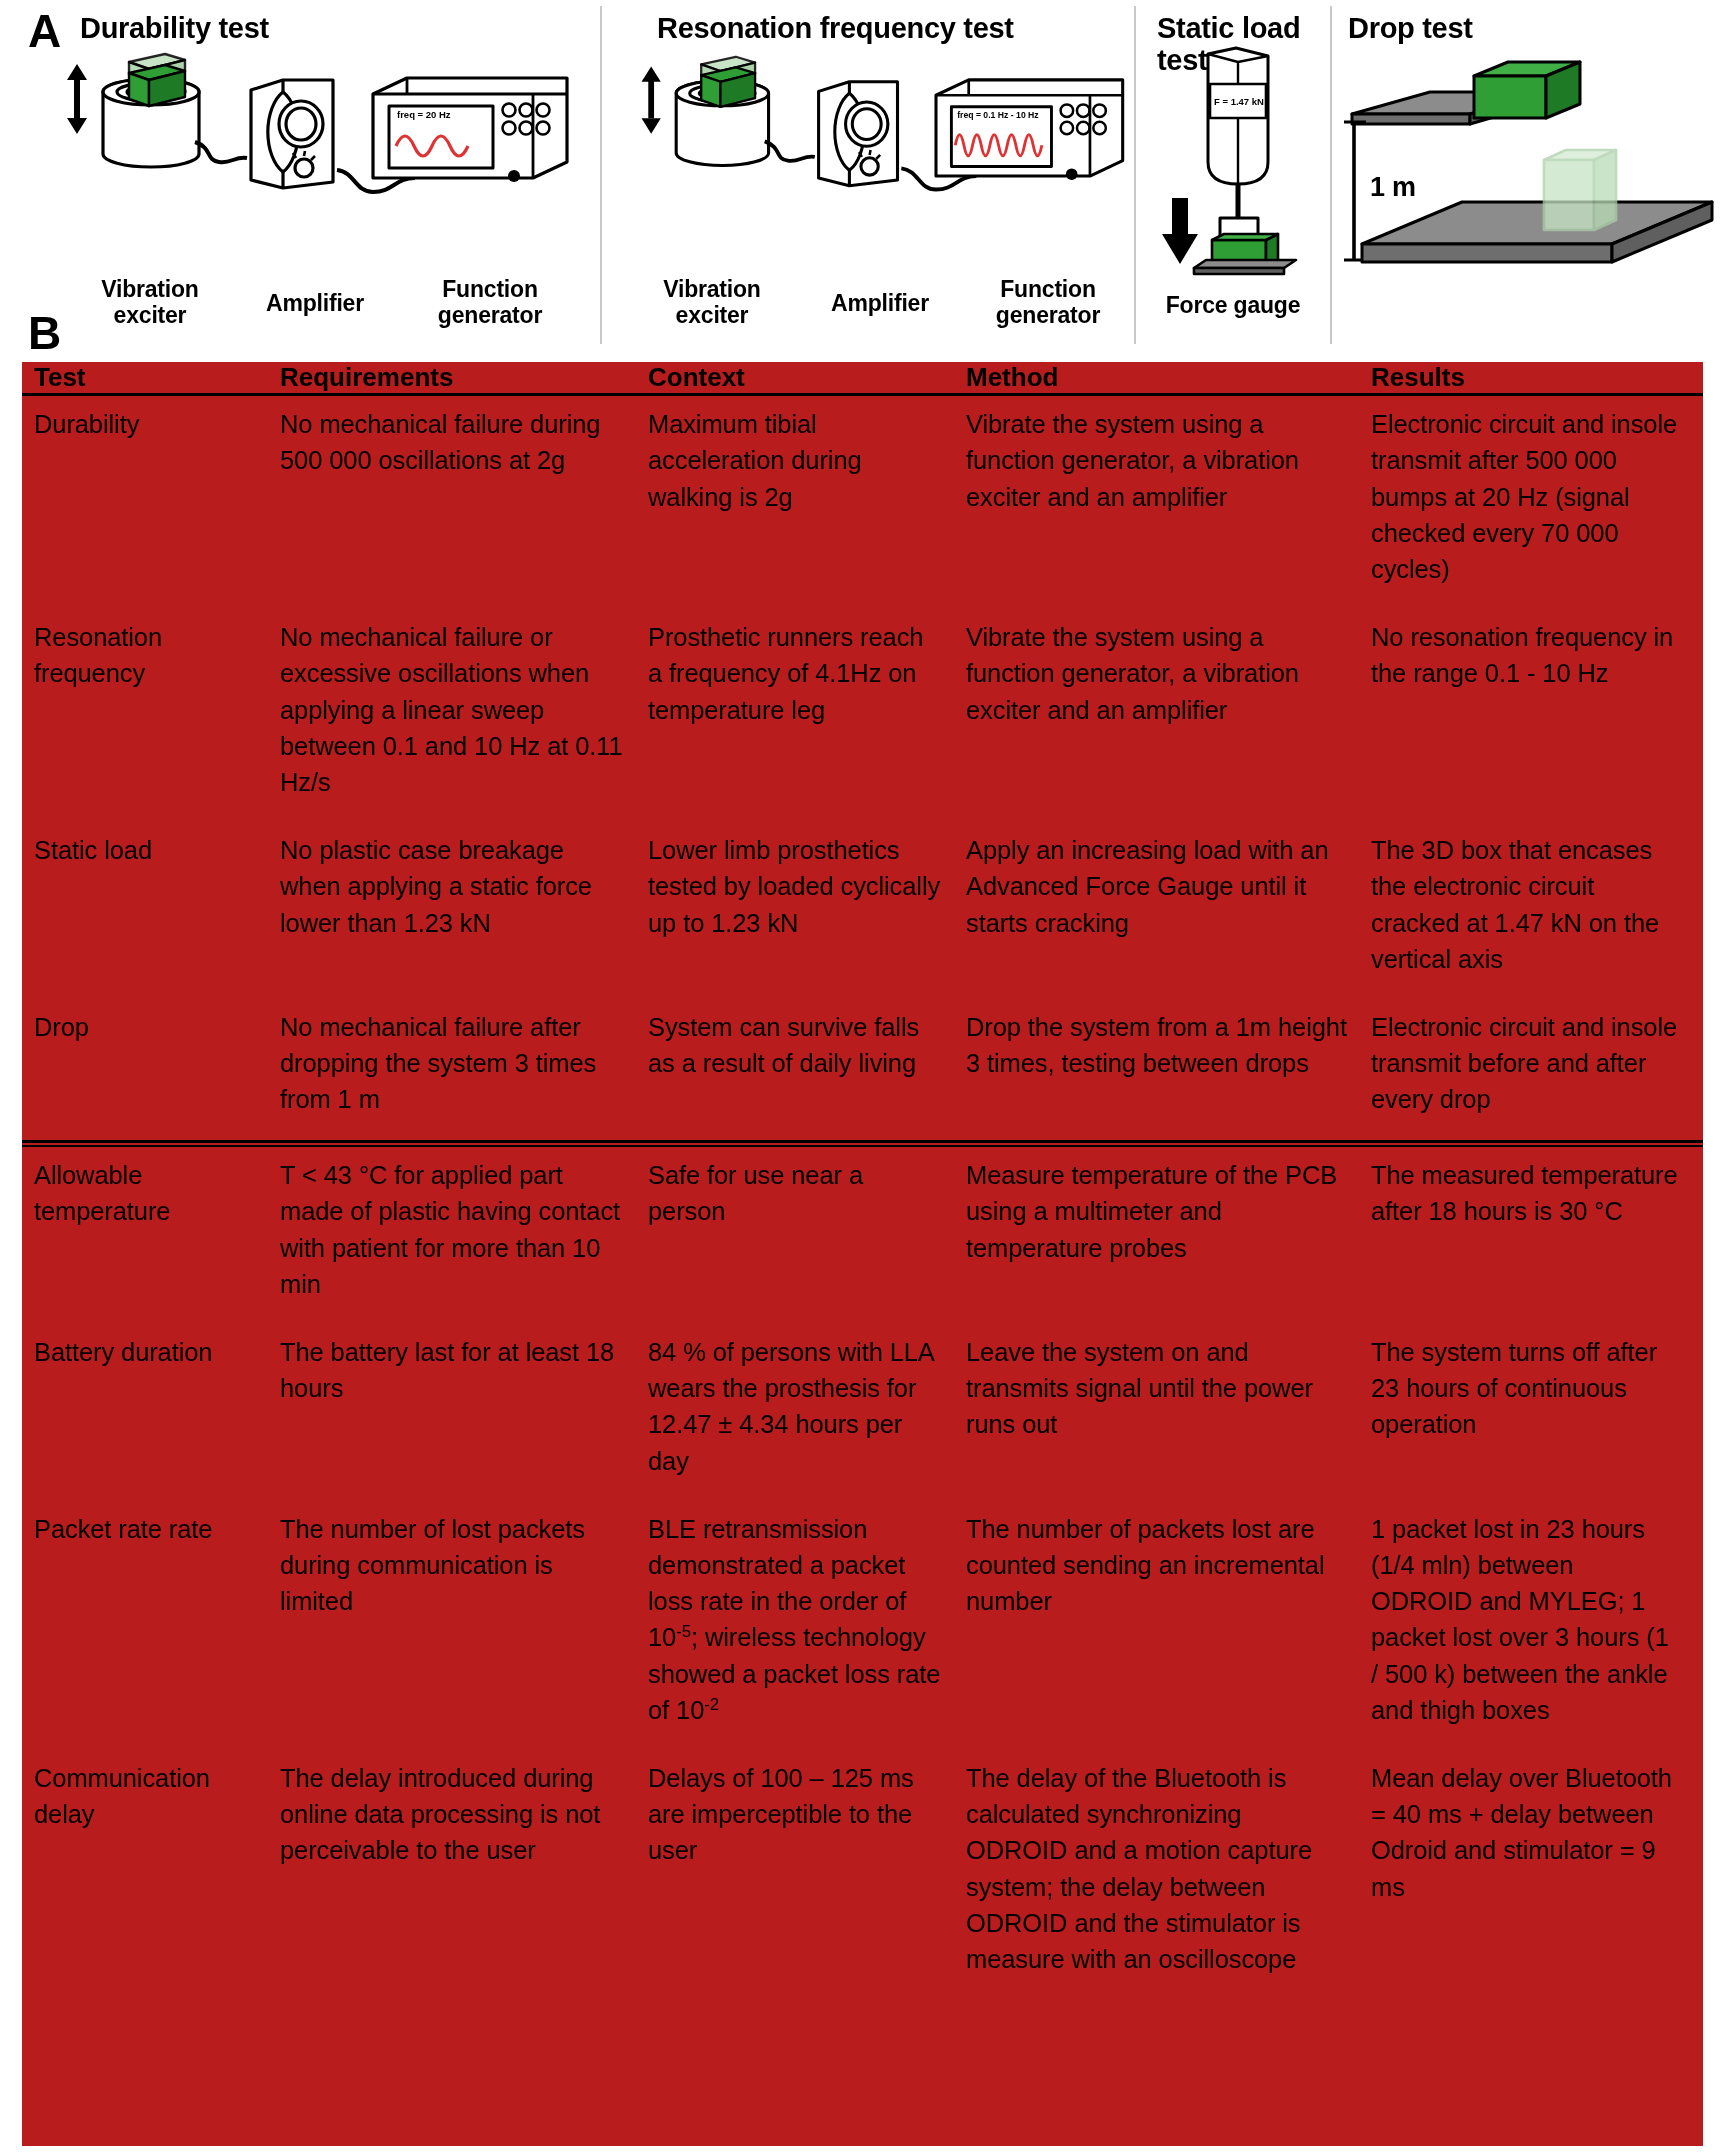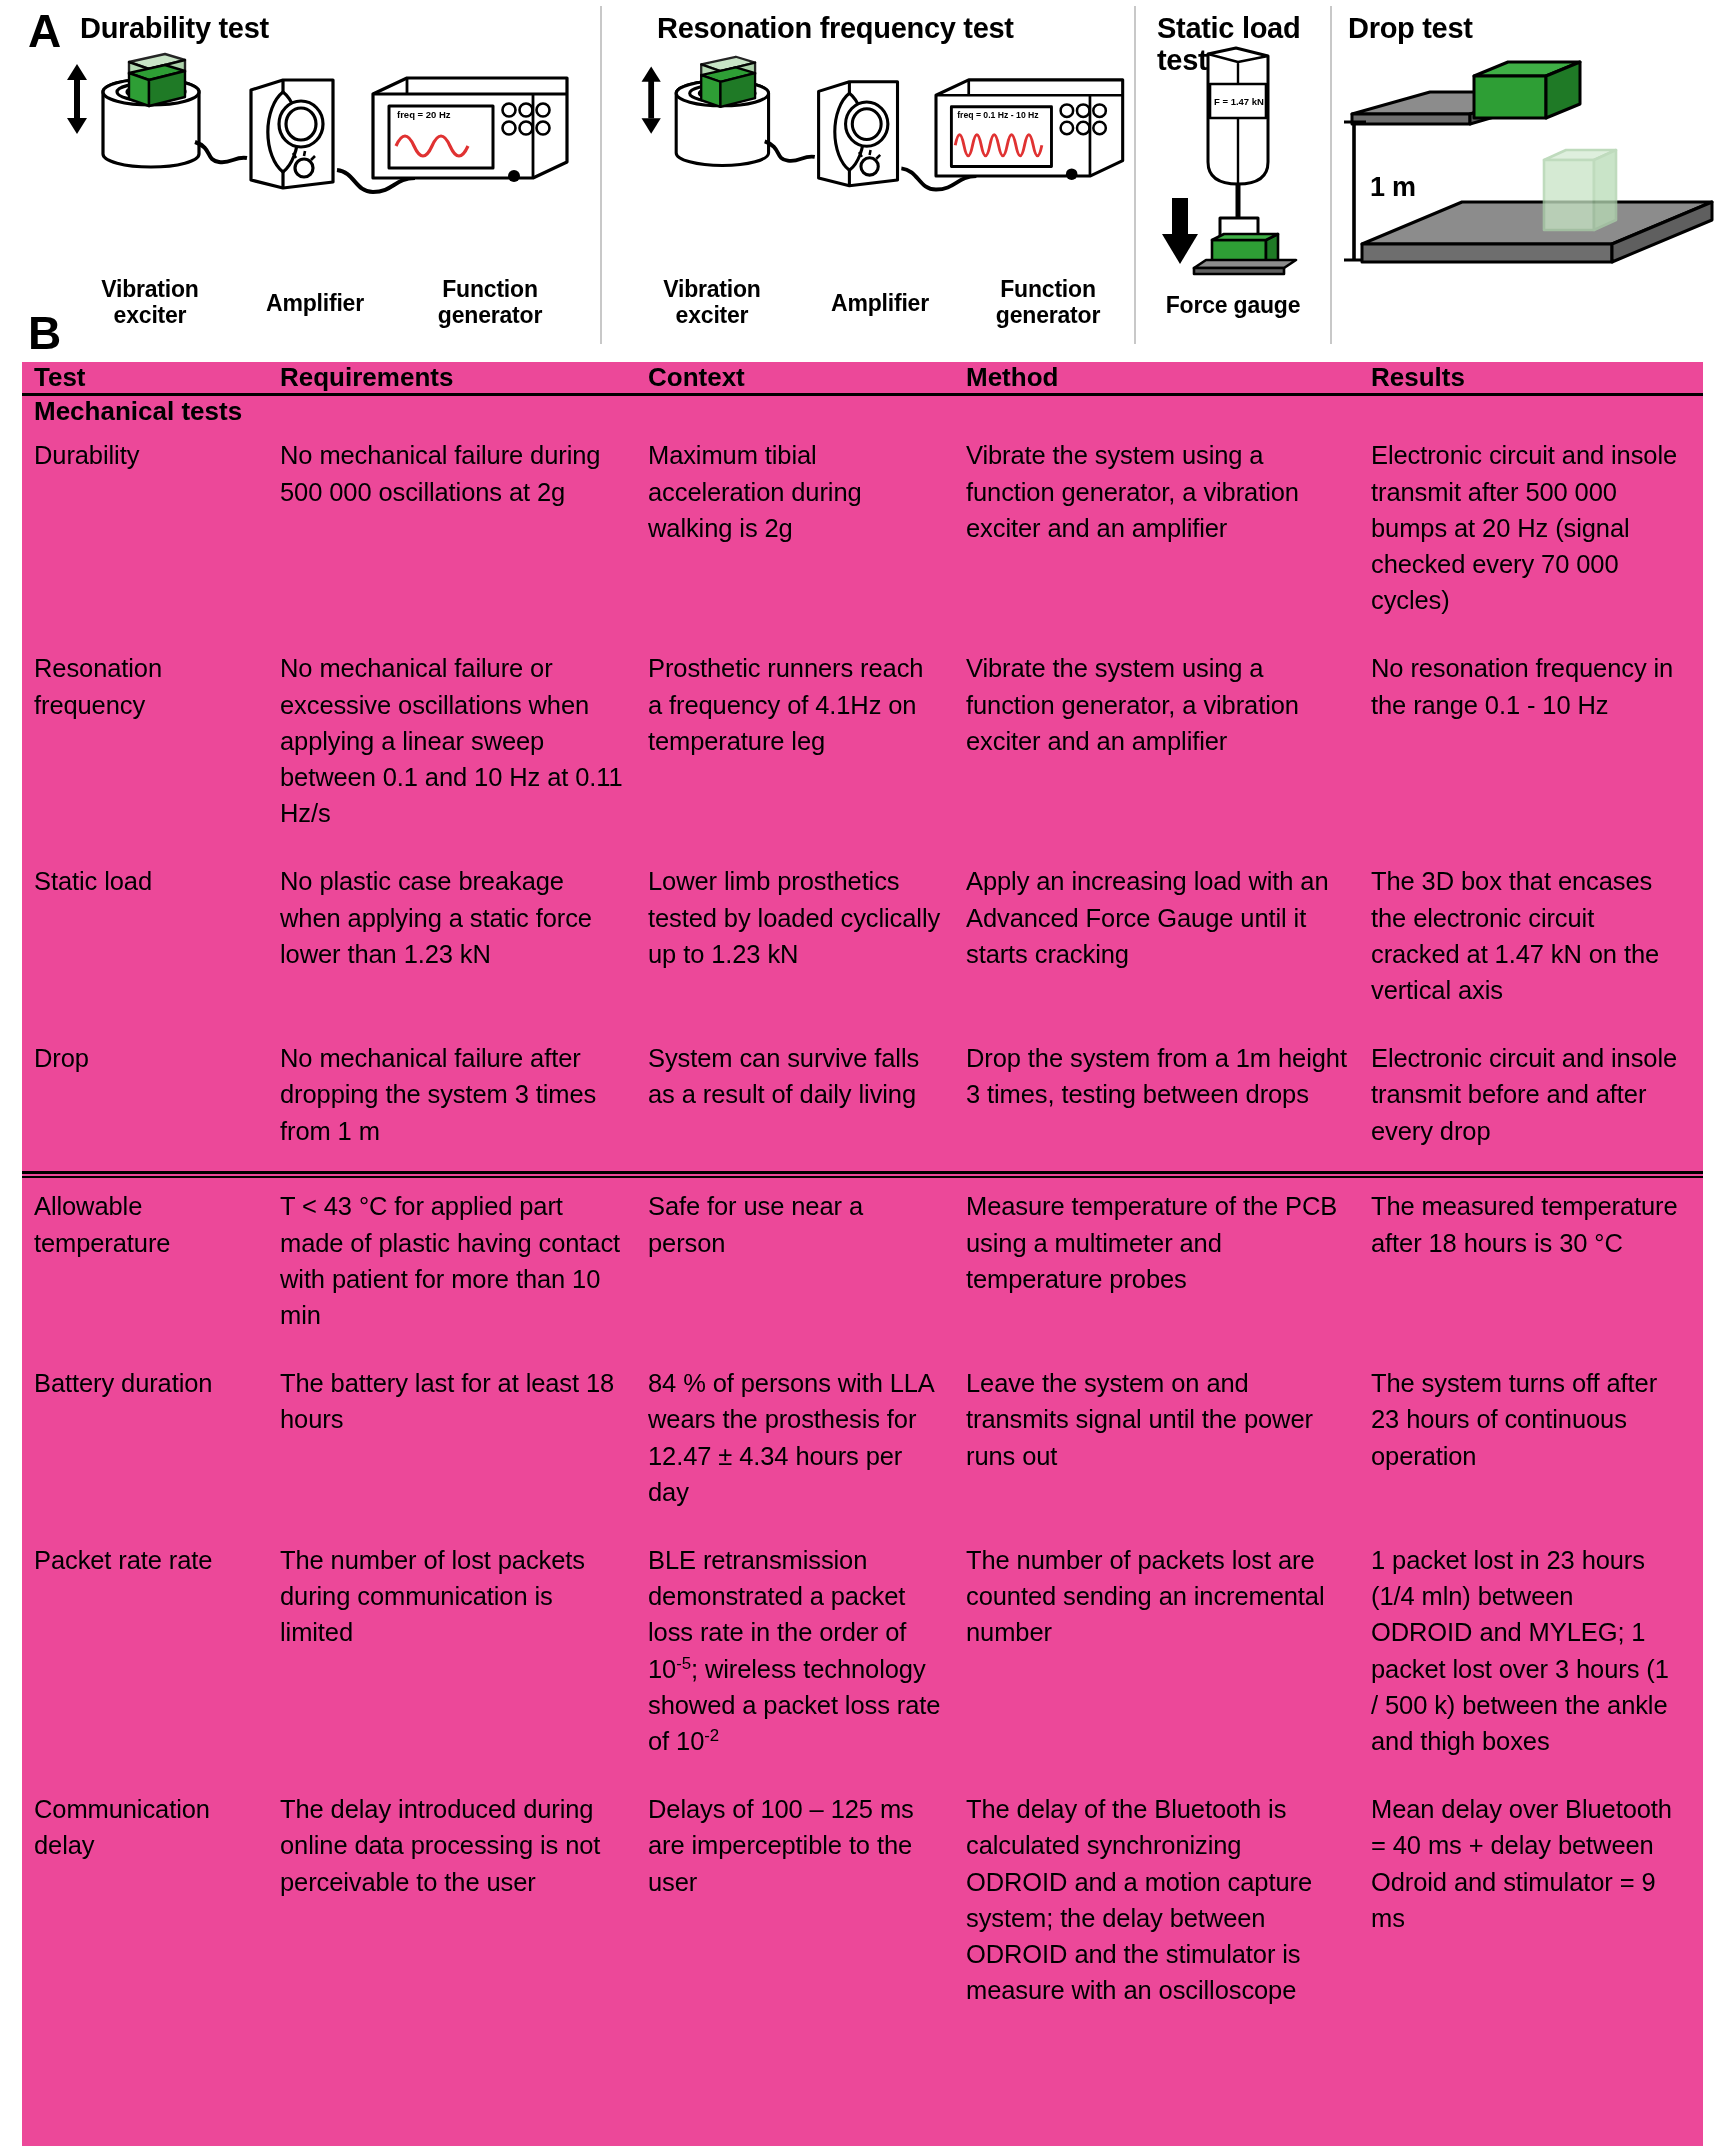--- a/index.html
+++ b/index.html
@@ -65,21 +65,21 @@
 
   svg { display: block; overflow: visible; }
   .rig { position: absolute; }
 
   
   #panel-b {
     position: absolute;
     left: 22px; top: 362px;
     width: 1681px;
     height: 1784px;
-    background: #ec4899;
+    background: #b91c1c;
   }
   table.spec {
     width: 100%;
     border-collapse: collapse;
     table-layout: fixed;
   }
   table.spec th, table.spec td {
     vertical-align: top;
     text-align: left;
     padding: 0;
@@ -344,23 +344,20 @@
       <tr>
         <th>Test</th>
         <th>Requirements</th>
         <th>Context</th>
         <th>Method</th>
         <th>Results</th>
       </tr>
     </thead>
     <tbody>
 
-      <tr class="section-row">
-        <td colspan="5">Mechanical tests</td>
-      </tr>
 
       <tr class="data-row">
         <td>Durability</td>
         <td>No mechanical failure during 500 000 oscillations at 2g</td>
         <td>Maximum tibial acceleration during walking is 2g</td>
         <td>Vibrate the system using a function generator, a vibration exciter and an amplifier</td>
         <td>Electronic circuit and insole transmit after 500 000 bumps at 20 Hz (signal checked every 70 000 cycles)</td>
       </tr>
 
       <tr class="data-row">

